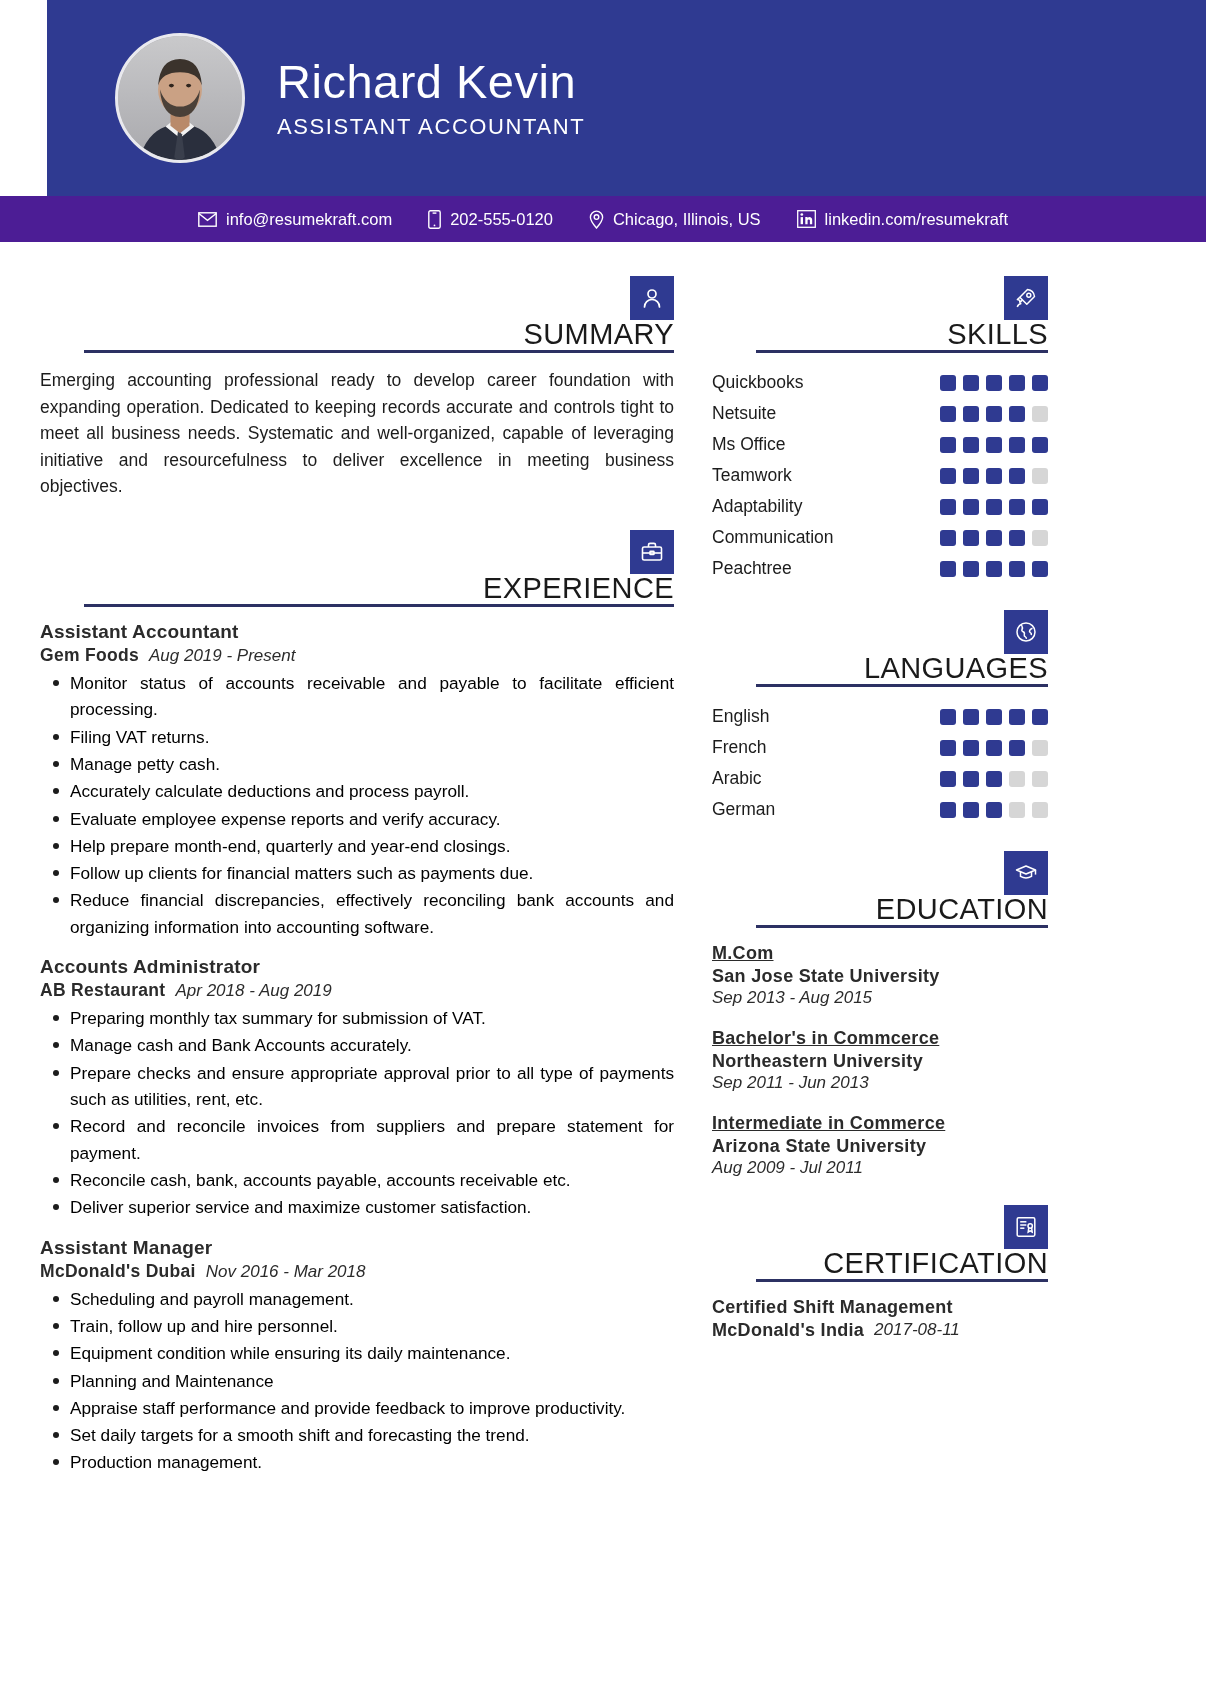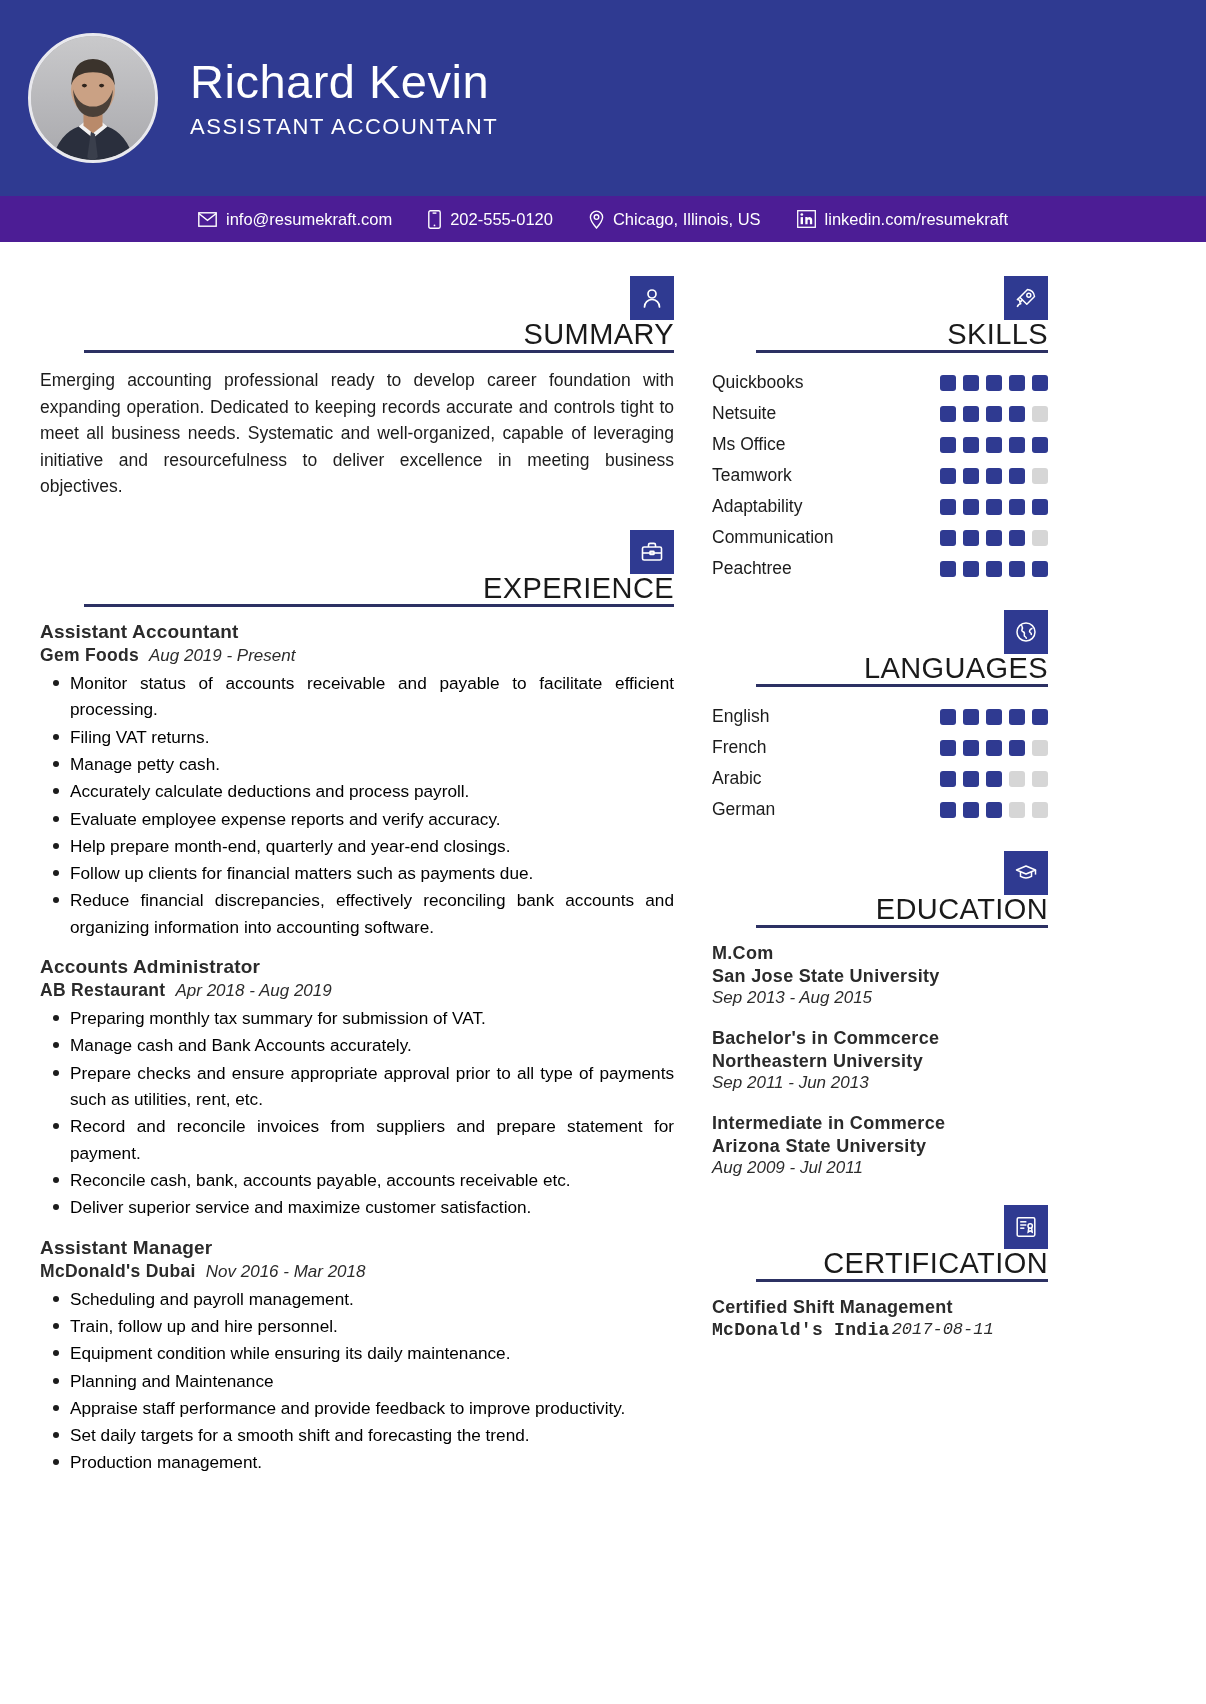--- a/index.html
+++ b/index.html
@@ -17,21 +17,22 @@
     background: #ffffff;
   }
 
   
   .header {
     position: relative;
     height: 196px;
     background: #2f3a91;
     display: flex;
     align-items: center;
-    padding-left: 28px;
+    padding-left: 68px;
+    margin-left: 47px;
   }
   .avatar {
     width: 130px;
     height: 130px;
     border-radius: 50%;
     border: 3px solid #e9e9ee;
     overflow: hidden;
     flex: 0 0 auto;
     position: relative;
     background: #b8b8ba;
@@ -184,20 +185,21 @@
   .dot.on { background: #2f3a91; }
 
   
   .edu-item { margin-bottom: 18px; }
   .edu-degree {
     font-size: 18px;
     font-weight: 700;
     color: #2b2b2b;
     letter-spacing: 0.3px;
     line-height: 1.25;
+    text-decoration: underline;
   }
   .edu-school {
     font-size: 18px;
     font-weight: 700;
     color: #2b2b2b;
     letter-spacing: 0.3px;
     line-height: 1.25;
   }
   .edu-dates {
     font-size: 17px;
@@ -207,21 +209,21 @@
   }
 
   
   .cert-title {
     font-size: 18px;
     font-weight: 700;
     color: #2b2b2b;
     letter-spacing: 0.3px;
     line-height: 1.3;
   }
-  .cert-meta { display: flex; align-items: center; gap: 2px; font-family: Liberation Mono, monospace; }
+  .cert-meta { display: flex; align-items: center; gap: 10px; }
   .cert-org {
     font-size: 18px;
     font-weight: 700;
     color: #2b2b2b;
     letter-spacing: 0.3px;
   }
   .cert-date {
     font-size: 17px;
     font-style: italic;
     color: #2b2b2b;

